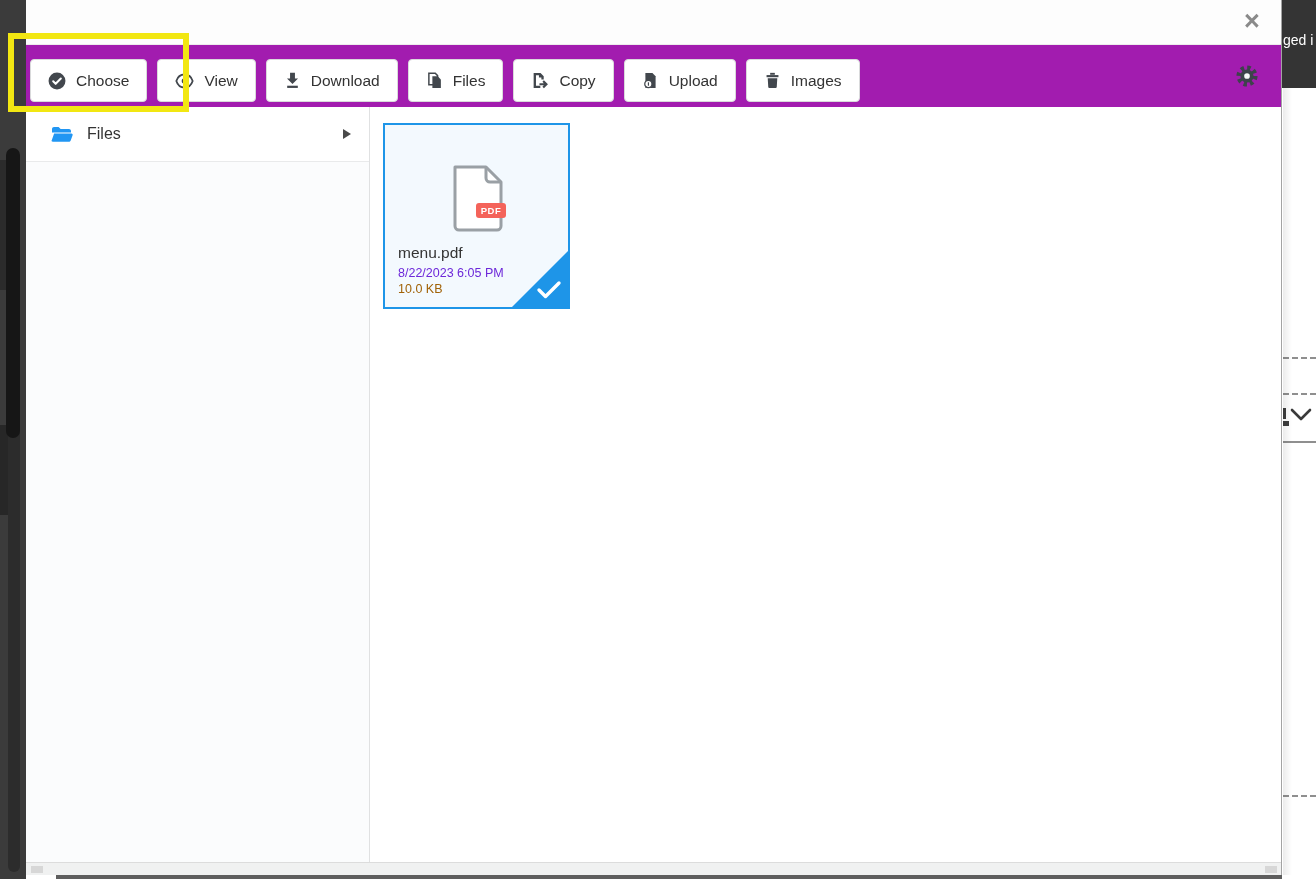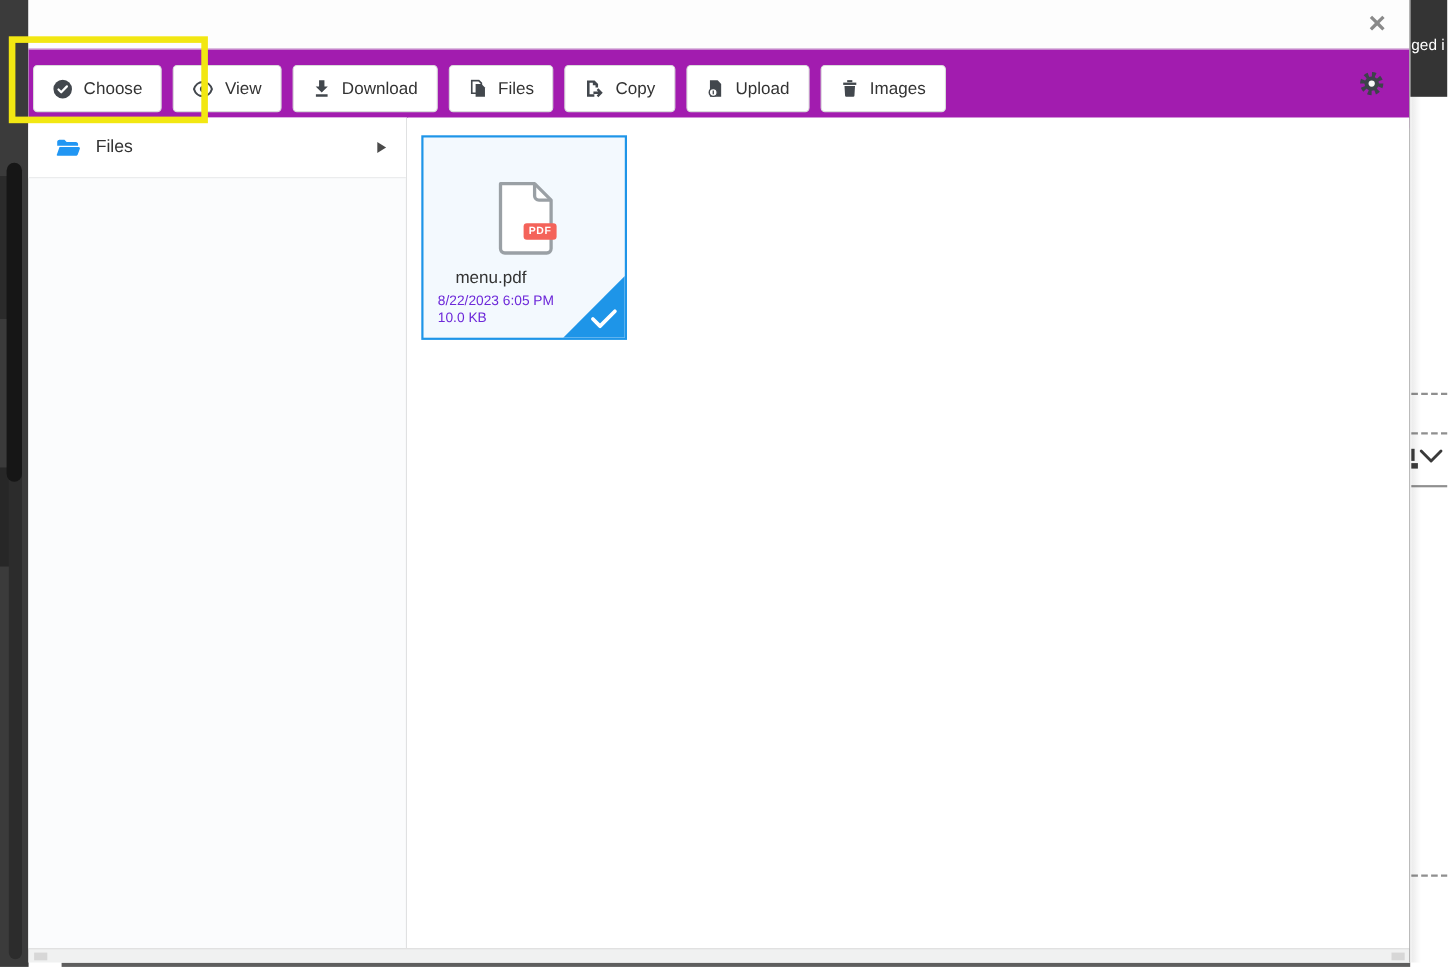--- a/index.html
+++ b/index.html
@@ -58,23 +58,23 @@
     border-bottom:5.5px solid transparent; cursor:pointer; }
 
   .content { position:absolute; left:345px; top:0; right:0; bottom:0; background:#fff; }
 
   .file-tile { position:absolute; left:12px; top:16px; width:187px; height:186px;
     background:#f3f9fe; border:2px solid #1e95e8; cursor:pointer; overflow:hidden; }
   .page-icon { position:absolute; left:64px; top:40px; }
   .pdf-badge { position:absolute; left:91px; top:78px; width:30px; height:15px; background:#f4635a;
     border-radius:3px; color:#fff; font-size:9.5px; font-weight:bold; letter-spacing:.5px;
     display:flex; align-items:center; justify-content:center;text-align:center; }
-  .file-name { position:absolute; left:13px; top:119px; font-size:15.5px; color:#333;margin-left:16px; }
+  .file-name { position:absolute; left:13px; top:119px; font-size:15.5px; color:#333; }
   .file-date { position:absolute; left:13px; top:141px; font-size:12.5px; color:#6d28d9; }
-  .file-size { position:absolute; left:13px; top:157px; font-size:12.5px; color:#6d28d9; }
+  .file-size { position:absolute; left:13px; top:157px; font-size:12.5px; color:#a16207; }
   .sel-corner { position:absolute; right:0; bottom:0; width:0; height:0;
     border-bottom:56px solid #1e95e8; border-left:56px solid transparent; }
   .sel-check { position:absolute; right:6px; bottom:8px; }
 
   .hscroll { position:absolute; left:0; bottom:0; right:0; height:13px; background:#f0f1f1;
     border-top:1px solid #dcdcdc; cursor:pointer; }
   .hscroll .nub-left  { position:absolute; left:5px;  top:3px; width:12px; height:7px; background:#d7d7d7; }
   .hscroll .nub-right { position:absolute; right:4px; top:3px; width:12px; height:7px; background:#d7d7d7; }
 
   

